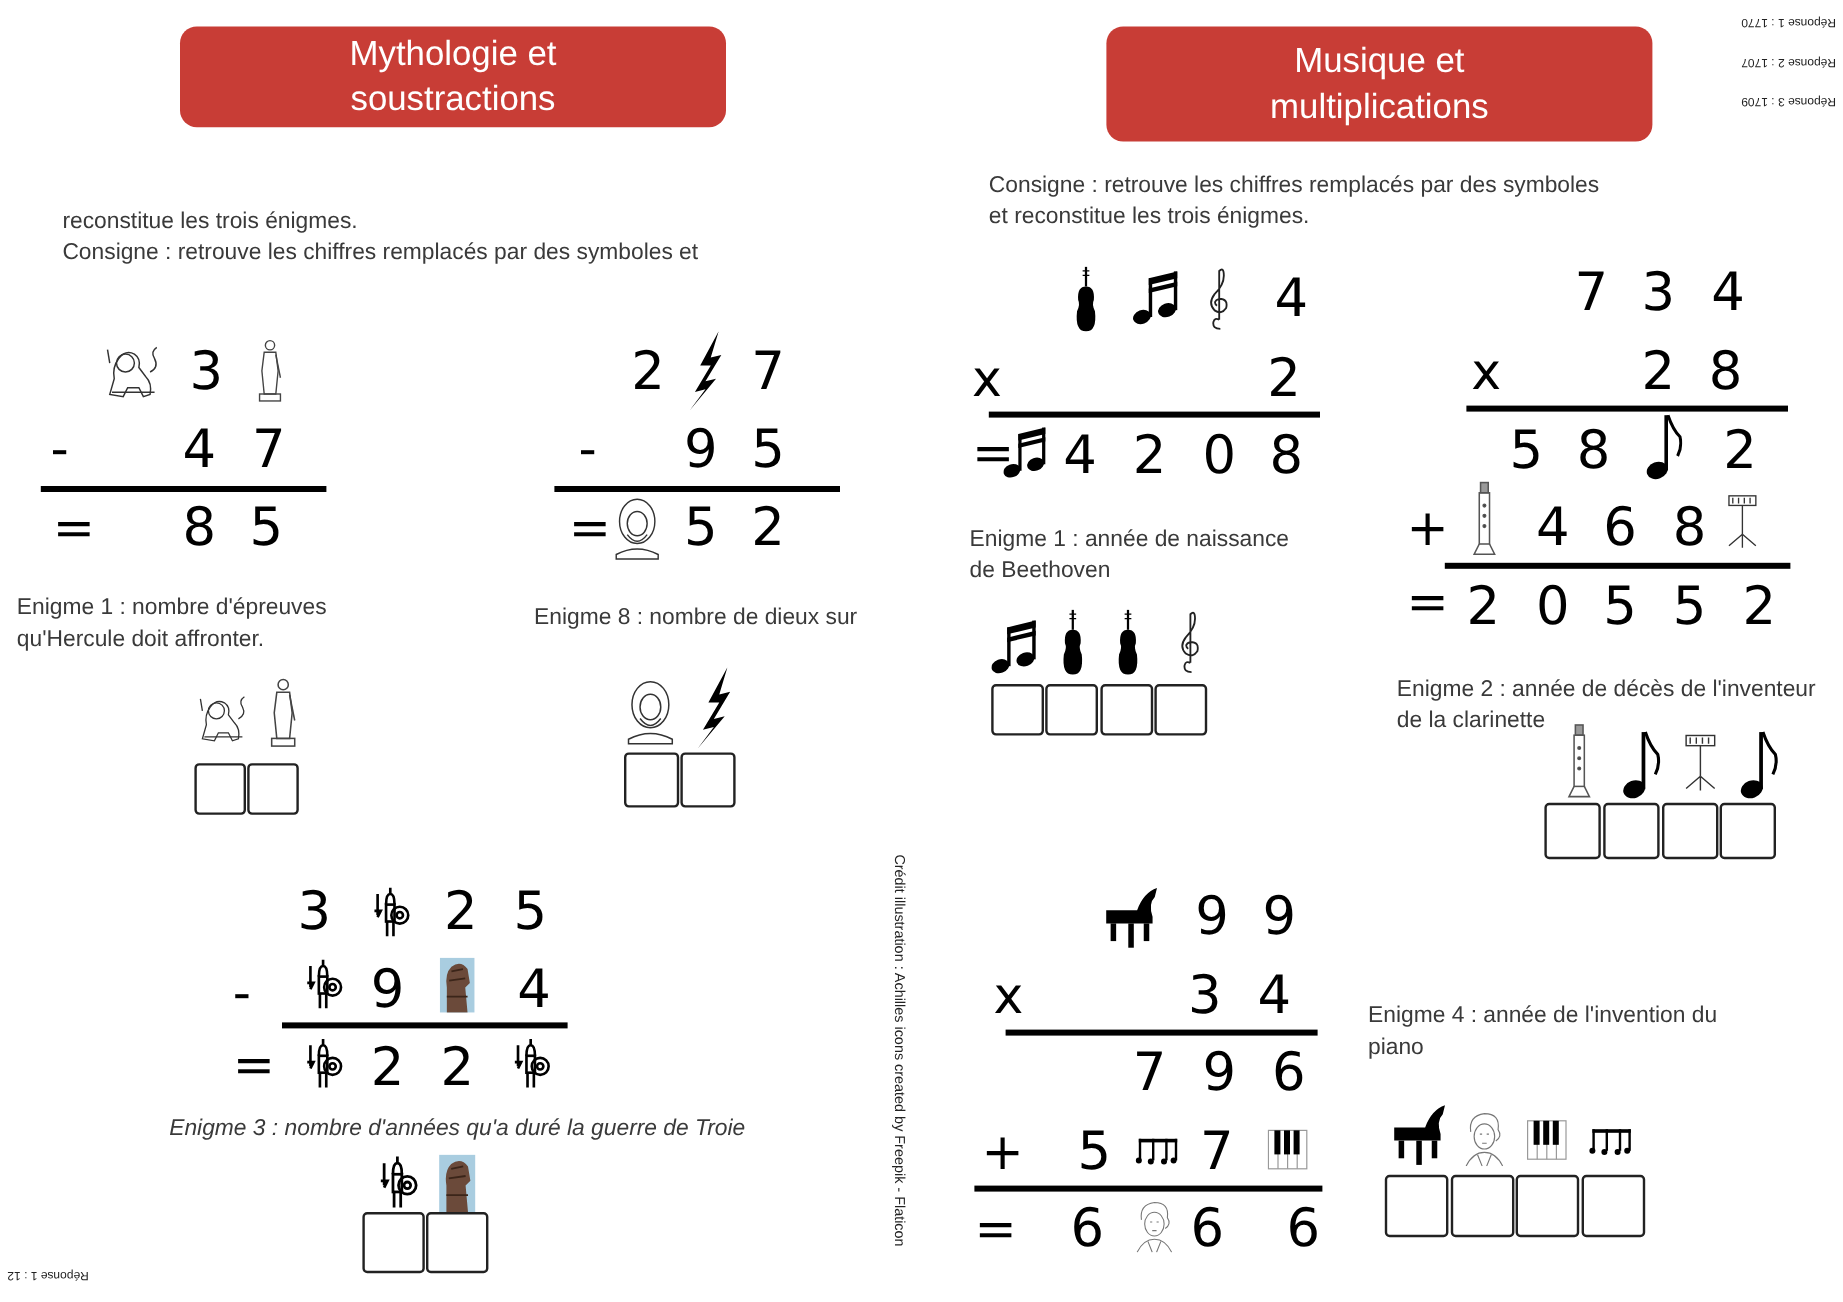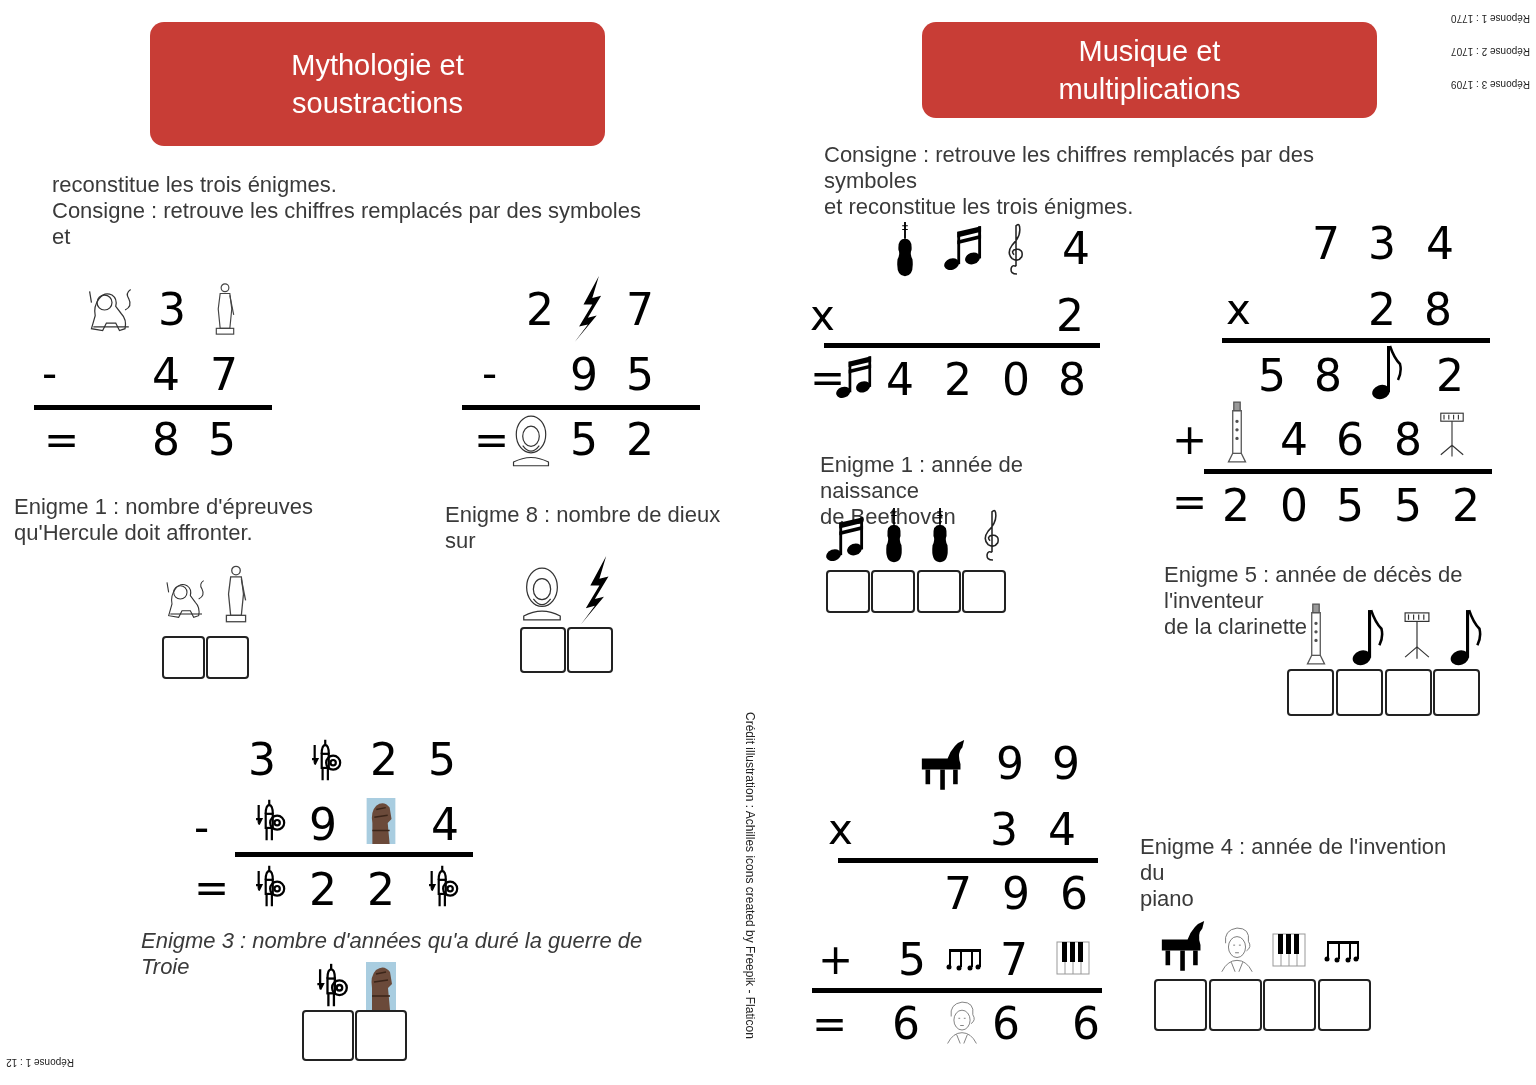--- a/index.html
+++ b/index.html
@@ -1,21 +1,21 @@
 <!DOCTYPE html>
 <html><head>
 <meta charset="utf-8">
 <style>
   html, body { margin:0; padding:0; }
   body { width:1536px; height:1085px; position:relative; background:#ffffff; overflow:hidden;
          font-family:"DejaVu Sans", sans-serif; color:#000; }
   .title-box { position:absolute; background:#c83d36; border-radius:14px; color:#fff;
                display:flex; align-items:center; justify-content:center; text-align:center;
                font-family:"Liberation Sans", sans-serif; font-size:29px; line-height:38px; }
-  .txt { position:absolute; font-family:"Liberation Sans", sans-serif; font-size:22px; line-height:26px; color:#3a3a3a; }
+  .txt { position:absolute; font-family:"Liberation Sans", sans-serif; font-size:19px; line-height:26px; color:#3a3a3a; }
   .d { position:absolute; font-family:"DejaVu Sans", sans-serif; font-size:44px; line-height:44px; width:40px; text-align:center; }
   .op { position:absolute; font-family:"DejaVu Sans", sans-serif; font-size:42px; line-height:44px; }
   .rule { position:absolute; height:5px; background:#000; }
   .box { position:absolute; border:2px solid #222; border-radius:4px; box-sizing:border-box; background:#fff; }
   .ic { position:absolute; display:block; }
   .rot { position:absolute; font-family:"Liberation Sans", sans-serif; font-size:10px; line-height:11px; color:#222; transform:rotate(180deg); white-space:pre; }
   .credit { position:absolute; left:757px; top:712px; transform-origin:0 0; transform:rotate(90deg);
             font-family:"Liberation Sans", sans-serif; font-size:12px; color:#222; white-space:nowrap; }
 </style>
 </head>
@@ -154,21 +154,21 @@
   <div>Réponse 1 : 1770</div>
 </div>
 <div class="rot" style="left:-18px; top:1046px; width:92px;">
   
   
   <div>Réponse 1 : 12</div>
 </div>
 
 <div class="credit">Crédit illustration : Achilles icons created by Freepik - Flaticon</div>
 
-<div class="title-box" style="left:150px; top:22px; width:455px; height:124px;">
+<div class="title-box" style="left:150px; top:22px; width:455px; height:84px;">
   <div>
     <div>Mythologie et</div>
     <div>soustractions</div>
   </div>
 </div>
 
 <div class="txt" style="left:52px; top:172px; width:600px;">
   <div>reconstitue les trois énigmes.</div>
   <div>Consigne : retrouve les chiffres remplacés par des symboles et</div>
 </div>
@@ -306,21 +306,21 @@
   <div class="op" style="left:810px; top:356px;">=</div>
   <svg class="ic" style="left:836px; top:354px;" width="36" height="46">
       <use href="#s-beamed"></use>
     </svg>
   <div class="d" style="left:880px; top:358px;">4</div>
   <div class="d" style="left:938px; top:358px;">2</div>
   <div class="d" style="left:996px; top:358px;">0</div>
   <div class="d" style="left:1052px; top:358px;">8</div>
 </div>
 
-<div class="txt" style="left:808px; top:452px; width:300px;margin-left:12px;">
+<div class="txt" style="left:808px; top:437px; width:300px;">
   <div>Enigme 1 : année de naissance</div>
   <div>de Beethoven</div>
 </div>
 <svg class="ic" style="left:826px; top:514px;" width="38" height="50">
     <use href="#s-beamed"></use>
   </svg>
 <svg class="ic" style="left:882px; top:508px;" width="24" height="56">
     <use href="#s-violin"></use>
   </svg>
 <svg class="ic" style="left:928px; top:508px;" width="24" height="56">
@@ -365,21 +365,21 @@
 
   <div class="op" style="left:1172px; top:480px;">=</div>
   <div class="d" style="left:1216px; top:484px;">2</div>
   <div class="d" style="left:1274px; top:484px;">0</div>
   <div class="d" style="left:1330px; top:484px;">5</div>
   <div class="d" style="left:1388px; top:484px;">5</div>
   <div class="d" style="left:1446px; top:484px;">2</div>
 </div>
 
 <div class="txt" style="left:1164px; top:562px; width:370px;">
-  <div>Enigme 5 :  année de décès de l'inventeur</div>
+  <div>Enigme 2 :  année de décès de l'inventeur</div>
   <div>de la clarinette</div>
 </div>
 <svg class="ic" style="left:1304px; top:602px;" width="24" height="64">
     <use href="#s-clarinet"></use>
   </svg>
 <svg class="ic" style="left:1352px; top:608px;" width="32" height="58">
     <use href="#s-eighth"></use>
   </svg>
 <svg class="ic" style="left:1400px; top:606px;" width="34" height="58">
     <use href="#s-stand"></use>

